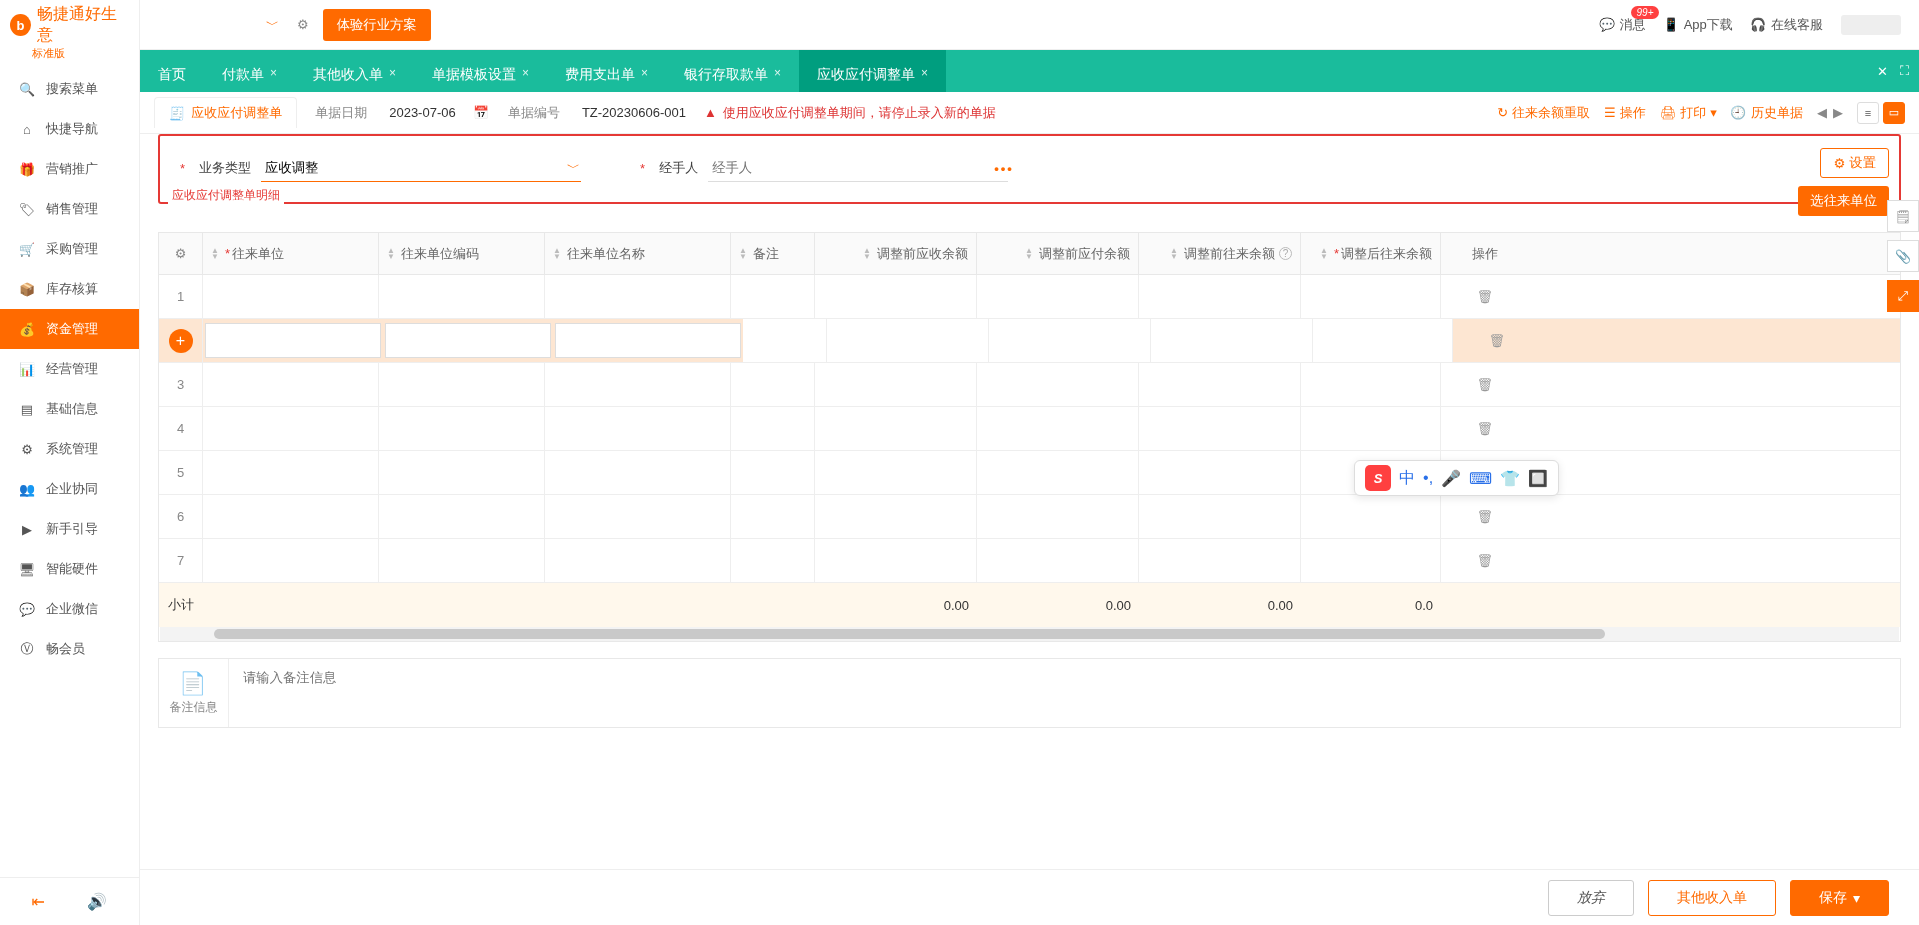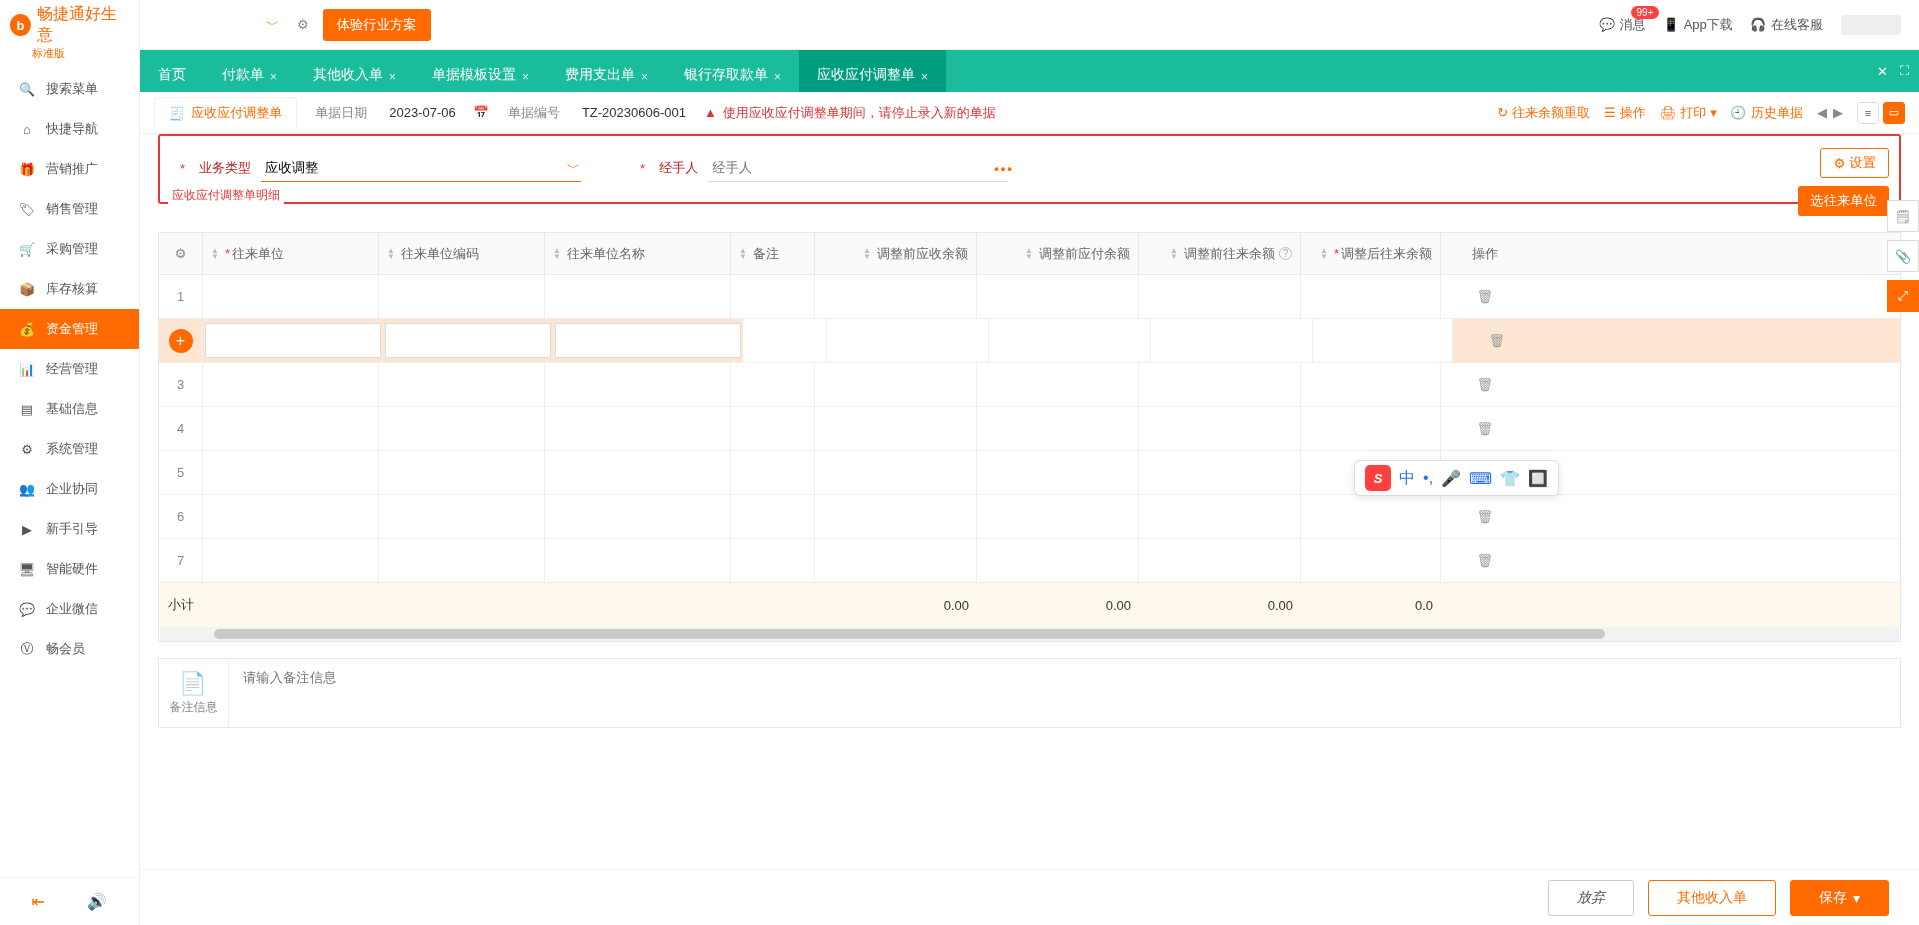--- a/index.html
+++ b/index.html
@@ -18,24 +18,24 @@
 .side-footer span { cursor: pointer; font-size: 16px; }
 
 .main { flex: 1; display: flex; flex-direction: column; position: relative; }
 .topbar { height: 50px; display: flex; align-items: center; padding: 0 18px; border-bottom: 1px solid #eee; }
 .org-name { color: #888; margin-right: 8px; min-width: 100px; }
 .chev-down { color: #ff6a00; margin-right: 18px; cursor: pointer; }
 .gear { color: #888; margin-right: 14px; cursor: pointer; }
 .exp-btn { background: #ff6a00; color: #fff; border: none; padding: 7px 14px; border-radius: 3px; cursor: pointer; }
 .top-right { margin-left: auto; display: flex; align-items: center; gap: 18px; color: #555; }
 .msg-wrap { position: relative; display: flex; align-items: center; gap: 4px; cursor: pointer; }
-.badge99 { position: absolute; top: -10px; right: -14px; background: #ff4040; color: #fff; font-size: 10px; padding: 1px 6px; border-radius: 8px; }
+.badge99 { position: absolute; top: -10px; right: -14px; background: #ff4040; color: #fff; font-size: 10px; padding: 1px 6px; border-radius: 8px; font-style: italic; }
 
 .tabs { height: 42px; background: #1abc9c; display: flex; align-items: stretch; color: #fff; }
-.tab { display: flex; align-items: flex-end; padding: 8px 18px; cursor: pointer; font-size: 14px; position: relative; }
+.tab { display: flex; align-items: flex-start; padding: 16px 18px; cursor: pointer; font-size: 14px; position: relative; }
 .tab.active { background: #009e7f; }
 .tab .x { margin-left: 6px; font-size: 12px; opacity: .85; }
 .tabs-right { margin-left: auto; display: flex; align-items: center; padding: 0 10px; gap: 12px; }
 .tabs-right span { cursor: pointer; }
 
 .doc-header { height: 42px; display: flex; align-items: center; padding: 0 14px; gap: 18px; border-bottom: 1px solid #eee; }
 .doc-tab { display: flex; align-items: center; border: 1px solid #eee; border-bottom: none; padding: 6px 14px; background: #fff; border-radius: 4px 4px 0 0; color: #ff6a00; }
 .doc-tab .ico { margin-right: 6px; }
 .meta-label { color: #888; }
 .meta-val { color: #333; margin-left: 4px; }
@@ -44,21 +44,21 @@
 .doc-header-right { margin-left: auto; display: flex; align-items: center; gap: 14px; color: #555; }
 .doc-header-right .link { color: #ff6a00; display: flex; align-items: center; gap: 4px; cursor: pointer; }
 .nav-arrows { display: flex; gap: 6px; color: #888; }
 .view-tog { display: flex; gap: 4px; }
 .view-tog .vt { width: 22px; height: 22px; border: 1px solid #ddd; display: flex; align-items: center; justify-content: center; cursor: pointer; border-radius: 3px; font-size: 11px; }
 .view-tog .vt.on { background: #ff6a00; color: #fff; border-color: #ff6a00; }
 
 .form-row { margin: 0 18px; border: 2px solid #e53935; border-radius: 3px; padding: 18px 20px 20px; display: flex; align-items: center; gap: 60px; position: relative; }
 .form-group { display: flex; align-items: center; gap: 10px; }
 .req { color: #e53935; margin-right: 4px; }
-.fg-label { color: #b91c1c; font-family: Liberation Serif, serif; }
+.fg-label { color: #404040; font-family: Liberation Serif, serif; }
 .fg-input { width: 320px; border: none; border-bottom: 1px solid #ff6a00; padding: 6px 4px; outline: none; }
 .fg-input2 { width: 300px; border: none; border-bottom: 1px solid #ddd; padding: 6px 4px; outline: none; }
 .sel-arrow { color: #ff6a00; margin-left: -24px; }
 .more-dots { color: #ff6a00; margin-left: -24px; font-weight: bold; letter-spacing: 2px; }
 .detail-note { position: absolute; bottom: -2px; left: 8px; color: #e53935; background: #fff; padding: 0 4px; font-size: 12px; }
 
 .settings-btn { border: 1px solid #ff6a00; color: #ff6a00; background: #fff; padding: 5px 12px; border-radius: 3px; cursor: pointer; display: flex; align-items: center; gap: 4px; position: absolute; right: 30px; top: 148px; }
 .choose-unit { background: #ff6a00; color: #fff; border: none; padding: 6px 12px; border-radius: 3px; cursor: pointer; position: absolute; right: 30px; top: 186px; }
 
 .grid-wrap { margin: 28px 18px 8px; border: 1px solid #e8e8e8; }

